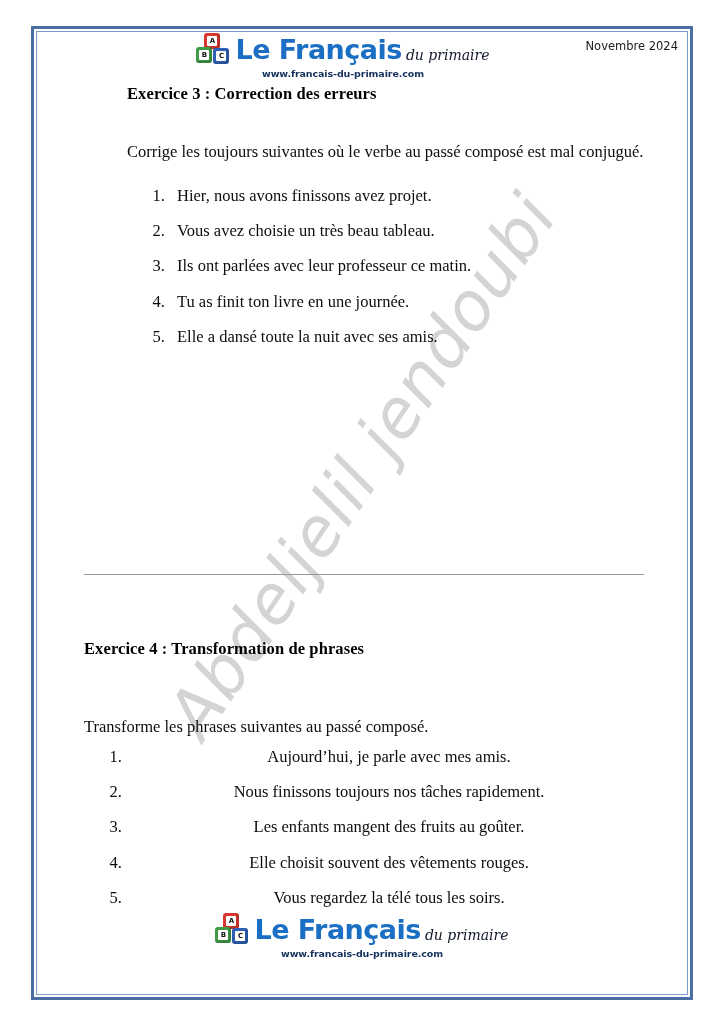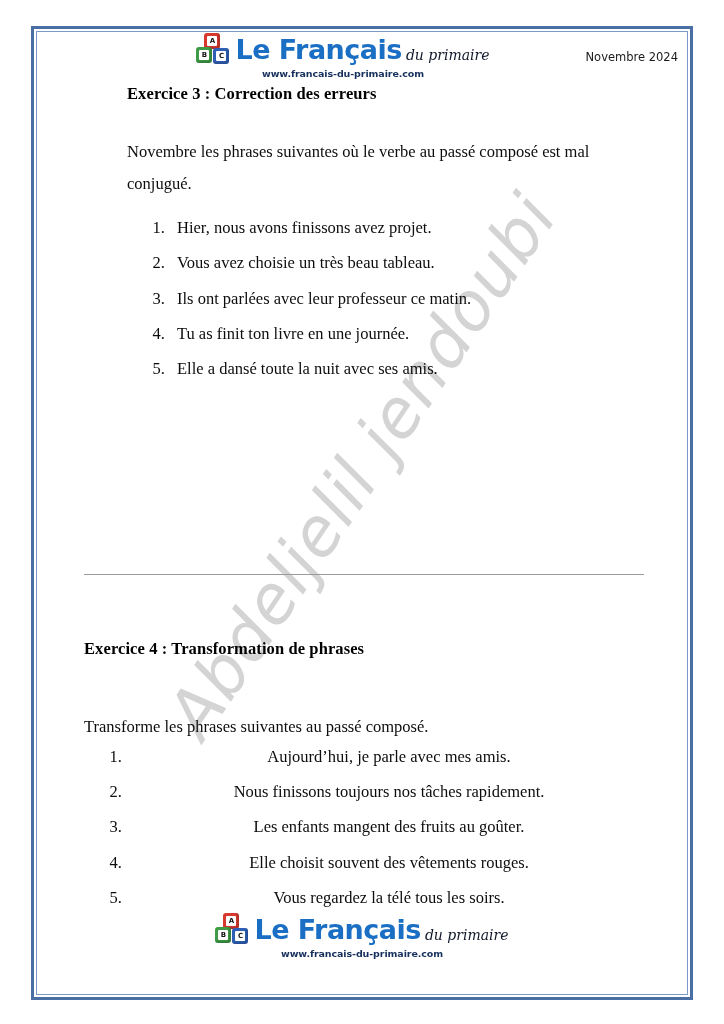--- a/index.html
+++ b/index.html
@@ -154,21 +154,21 @@
     font-size: 9.5px;
     font-weight: bold;
     color: #16305c;
     letter-spacing: -0.1px;
     margin-top: 2px;
     white-space: nowrap;
   }
   .header-date {
     position: absolute;
     right: 0px;
-    top: 18px;
+    top: 7px;
     font-family: "DejaVu Sans", sans-serif;
     font-size: 11.5px;
     color: #1a1a1a;
     white-space: nowrap;
   }
 
   
   .exercise {
     position: absolute;
     left: 84px;
@@ -264,21 +264,21 @@
           <div class="logo-main">Le Français</div>
           <div class="logo-sub">du primaire</div>
         </div>
         <div class="logo-url">www.francais-du-primaire.com</div>
       </div>
       <div class="header-date">Novembre 2024</div>
     </div>
 
     <div class="exercise" id="exercise-0">
       <h2 class="ex-title">Exercice 3 : Correction des erreurs</h2>
-      <p class="ex-intro">Novembre les phrases suivantes où le verbe au passé composé est mal conjugué.</p>
+      <p class="ex-intro">Corrige les toujours suivantes où le verbe au passé composé est mal conjugué.</p>
       <ol class="ex-list">
         <li>Hier, nous avons finissons avez projet.</li>
         <li>Vous avez choisie un très beau tableau.</li>
         <li>Ils ont parlées avec leur professeur ce matin.</li>
         <li>Tu as finit ton livre en une journée.</li>
         <li>Elle a dansé toute la nuit avec ses amis.</li>
       </ol>
     </div>
 
     <div class="divider"></div>

